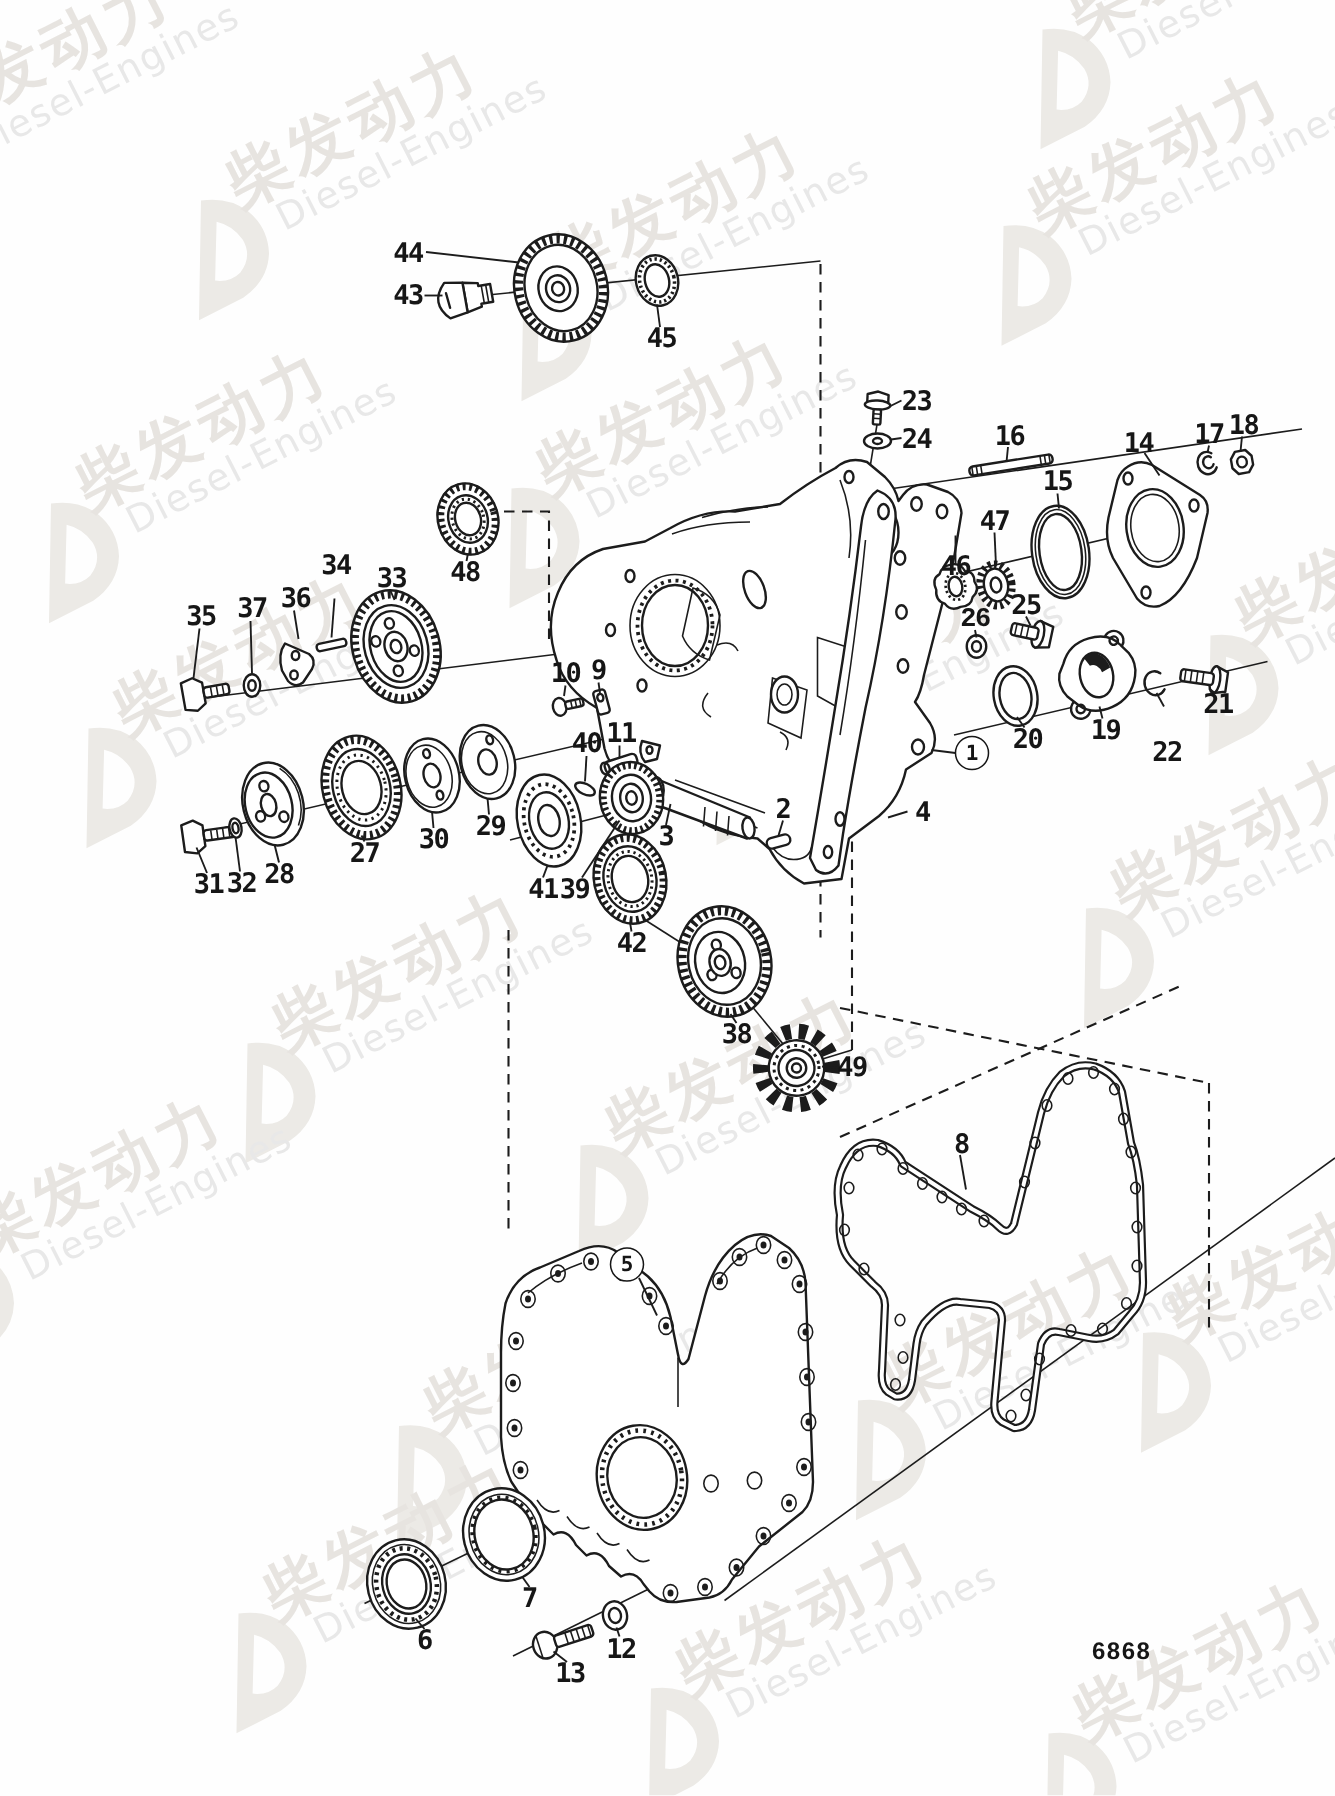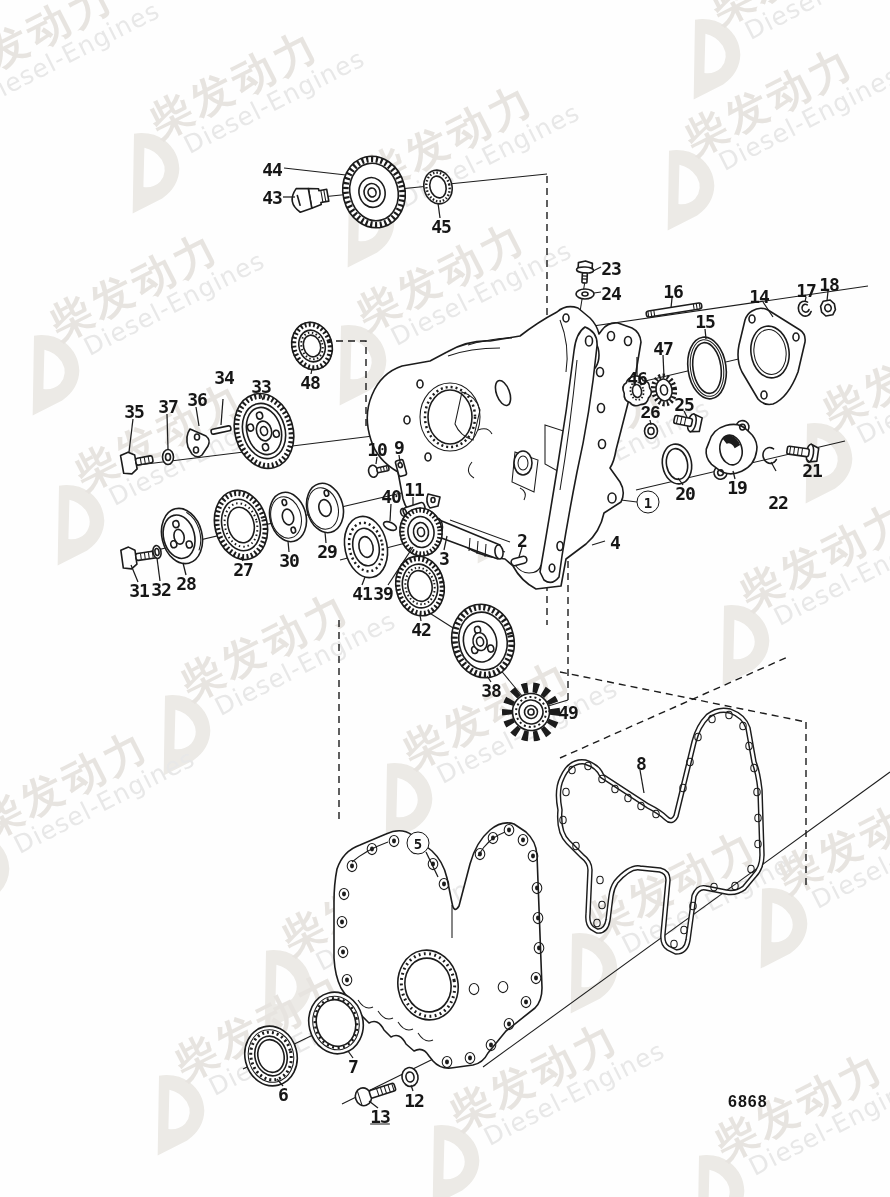--- a/index.html
+++ b/index.html
@@ -708,21 +708,21 @@
       <div class="co" style="left: 444px; top: 558px;">3</div>
       <div class="co" style="left: 615px; top: 542px;">4</div>
       <div class="co circled" style="left: 418px; top: 843px;">5</div>
       <div class="co" style="left: 283px; top: 1094px;">6</div>
       <div class="co" style="left: 353px; top: 1066px;">7</div>
       <div class="co" style="left: 641px; top: 763px;">8</div>
       <div class="co" style="left: 399px; top: 447px;">9</div>
       <div class="co" style="left: 377px; top: 449px;">10</div>
       <div class="co" style="left: 414px; top: 489px;">11</div>
       <div class="co" style="left: 414px; top: 1100px;">12</div>
-      <div class="co" style="left: 380px; top: 1116px; text-decoration: underline;">13</div>
+      <div class="co" style="left: 380px; top: 1116px;">13</div>
       <div class="co" style="left: 759px; top: 296px;">14</div>
       <div class="co" style="left: 705px; top: 321px;">15</div>
       <div class="co" style="left: 673px; top: 291px;">16</div>
       <div class="co" style="left: 806px; top: 290px;">17</div>
       <div class="co" style="left: 829px; top: 284px;">18</div>
       <div class="co" style="left: 737px; top: 487px;">19</div>
       <div class="co" style="left: 685px; top: 493px;">20</div>
       <div class="co" style="left: 812px; top: 470px;">21</div>
       <div class="co" style="left: 778px; top: 502px;">22</div>
       <div class="co" style="left: 611px; top: 268px;">23</div>

